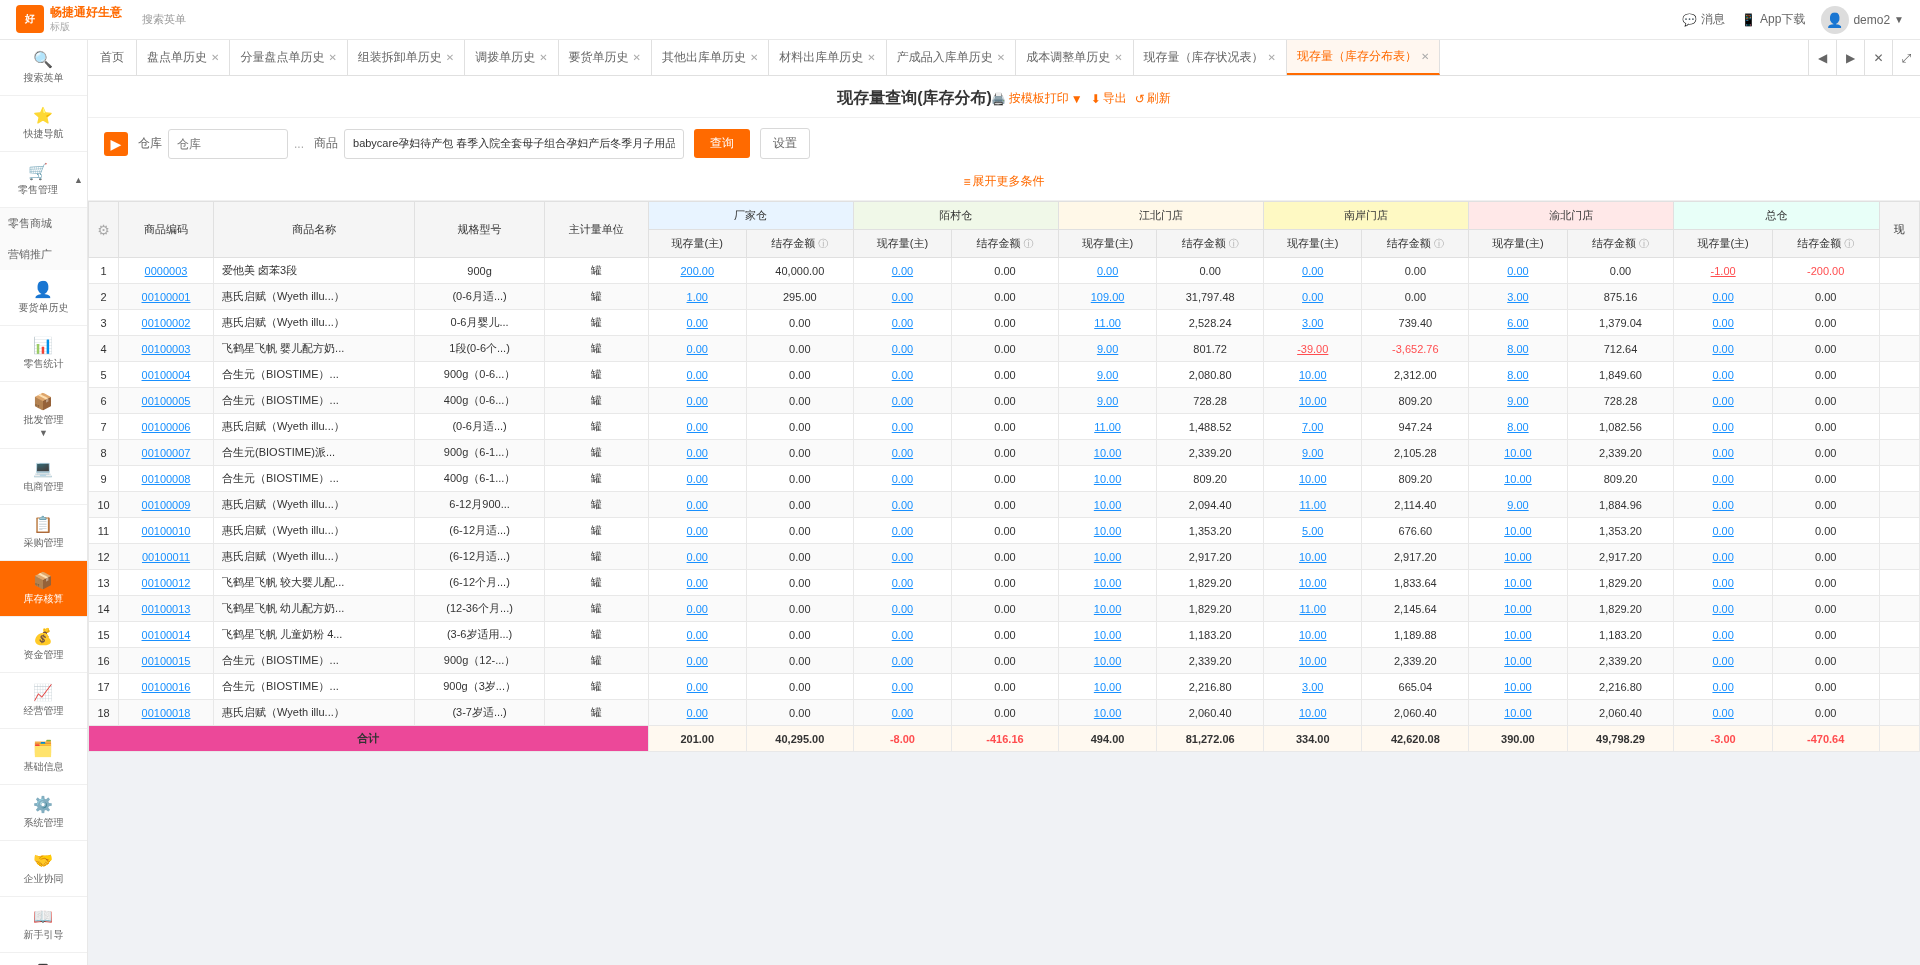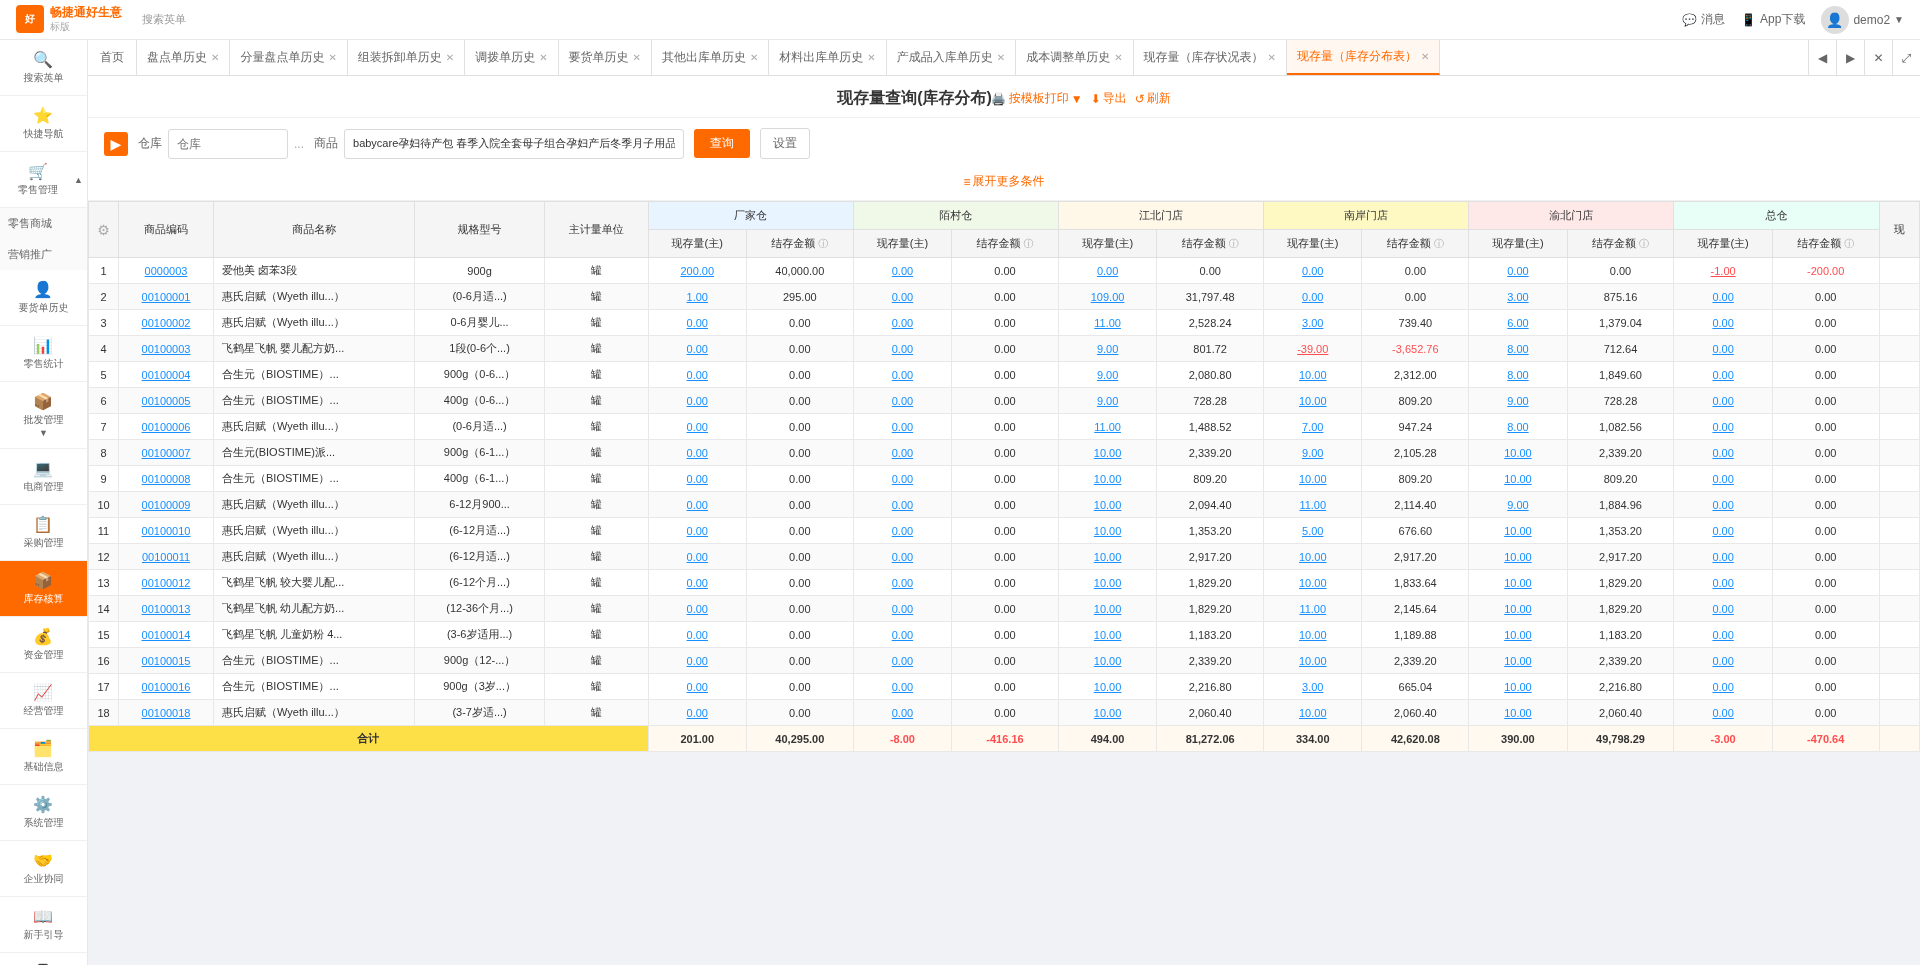--- a/index.html
+++ b/index.html
@@ -678,21 +678,21 @@
       <td>2,060.40</td>
       <td class="num-link">10.00</td>
       <td class="">2,060.40</td>
       <td class="num-link">10.00</td>
       <td>2,060.40</td>
       <td class="num-link">0.00</td>
       <td class="">0.00</td>
       <td></td>
     </tr>
                 <tr class="total-row">
-    <td colspan="5" style="text-align:center; font-weight:bold; background:#fde047;">合计</td>
+    <td colspan="5" style="text-align:center; font-weight:bold; background:#ec4899;">合计</td>
     <td>201.00</td>
     <td>40,295.00</td>
     <td class="num-negative">-8.00</td>
     <td class="num-negative">-416.16</td>
     <td>494.00</td>
     <td>81,272.06</td>
     <td>334.00</td>
     <td>42,620.08</td>
     <td>390.00</td>
     <td>49,798.29</td>

